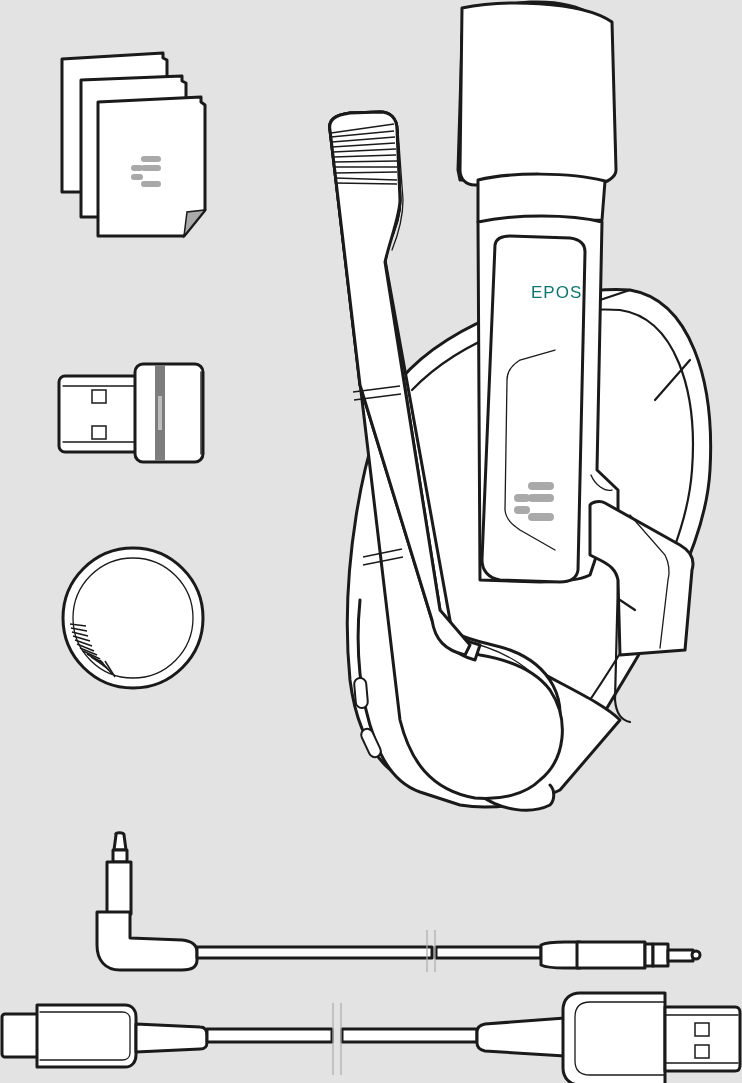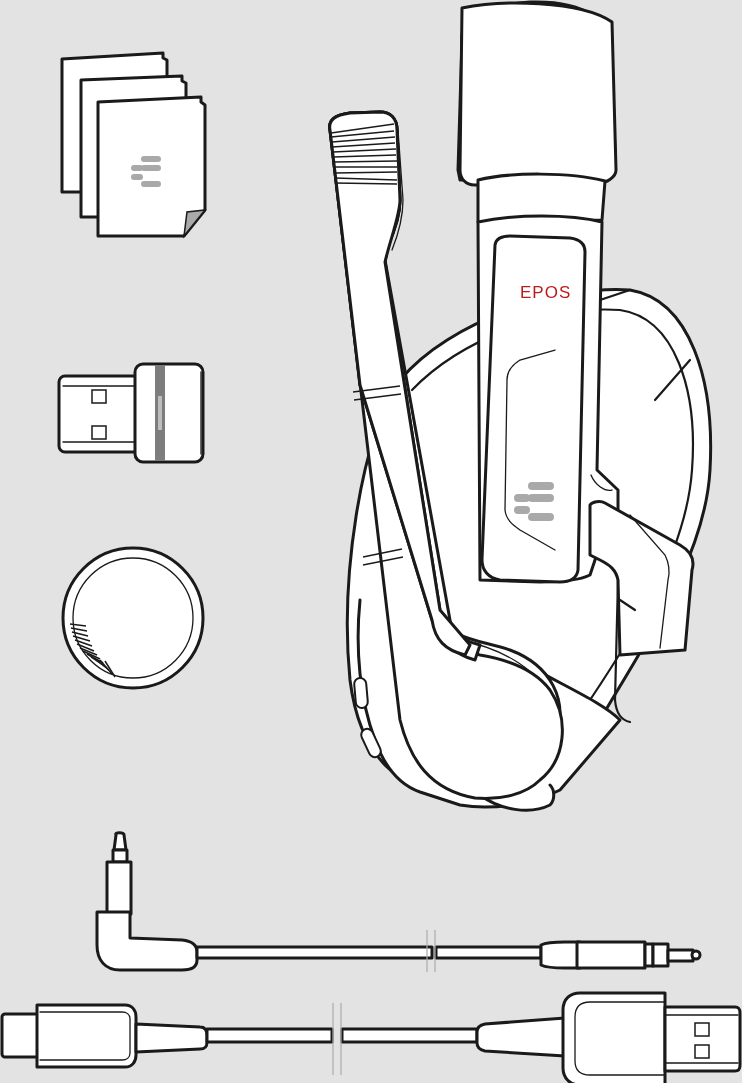--- a/index.html
+++ b/index.html
@@ -3,21 +3,21 @@
 <meta charset="utf-8">
 <style>
   html, body { margin: 0; padding: 0; }
   body { width: 742px; height: 1083px; background: #e3e3e3; overflow: hidden; position: relative; font-family: "Liberation Sans", sans-serif; }
   .item { position: absolute; }
   svg { display: block; overflow: visible; }
   .ln { fill: #fff; stroke: #1a1a1a; stroke-width: 3; stroke-linejoin: round; stroke-linecap: round; }
   .thin { fill: none; stroke: #1a1a1a; stroke-width: 1.3; stroke-linecap: round; }
   .mid { fill: none; stroke: #1a1a1a; stroke-width: 2.2; stroke-linecap: round; stroke-linejoin: round; }
   .grayfill { fill: #a9a9a9; stroke: none; }
-  .brand { position: absolute; left: 520px; top: 283px; font-size: 17px; letter-spacing: 1px; color: #b91c1c; }
+  .brand { position: absolute; left: 531px; top: 283px; font-size: 17px; letter-spacing: 1px; color: #0f766e; }
   .break { stroke: #aaaaaa; stroke-width: 1.2; }
 </style>
 </head>
 <body>
 
 <div class="item" style="left:55px;top:50px;">
   <svg width="160" height="200" viewBox="0 0 160 200">
     <path class="ln" d="M7 9 L108 3 L108 8 L112 10 L112 142 L7 142 Z"></path>
     <path class="ln" d="M26 30 L127 26 L127 31 L131 33 L131 167 L26 167 Z"></path>
     <path class="ln" d="M43 52 L146 47 L146 52 L150 55 L150 160 L129 186 L43 186 Z"></path>

